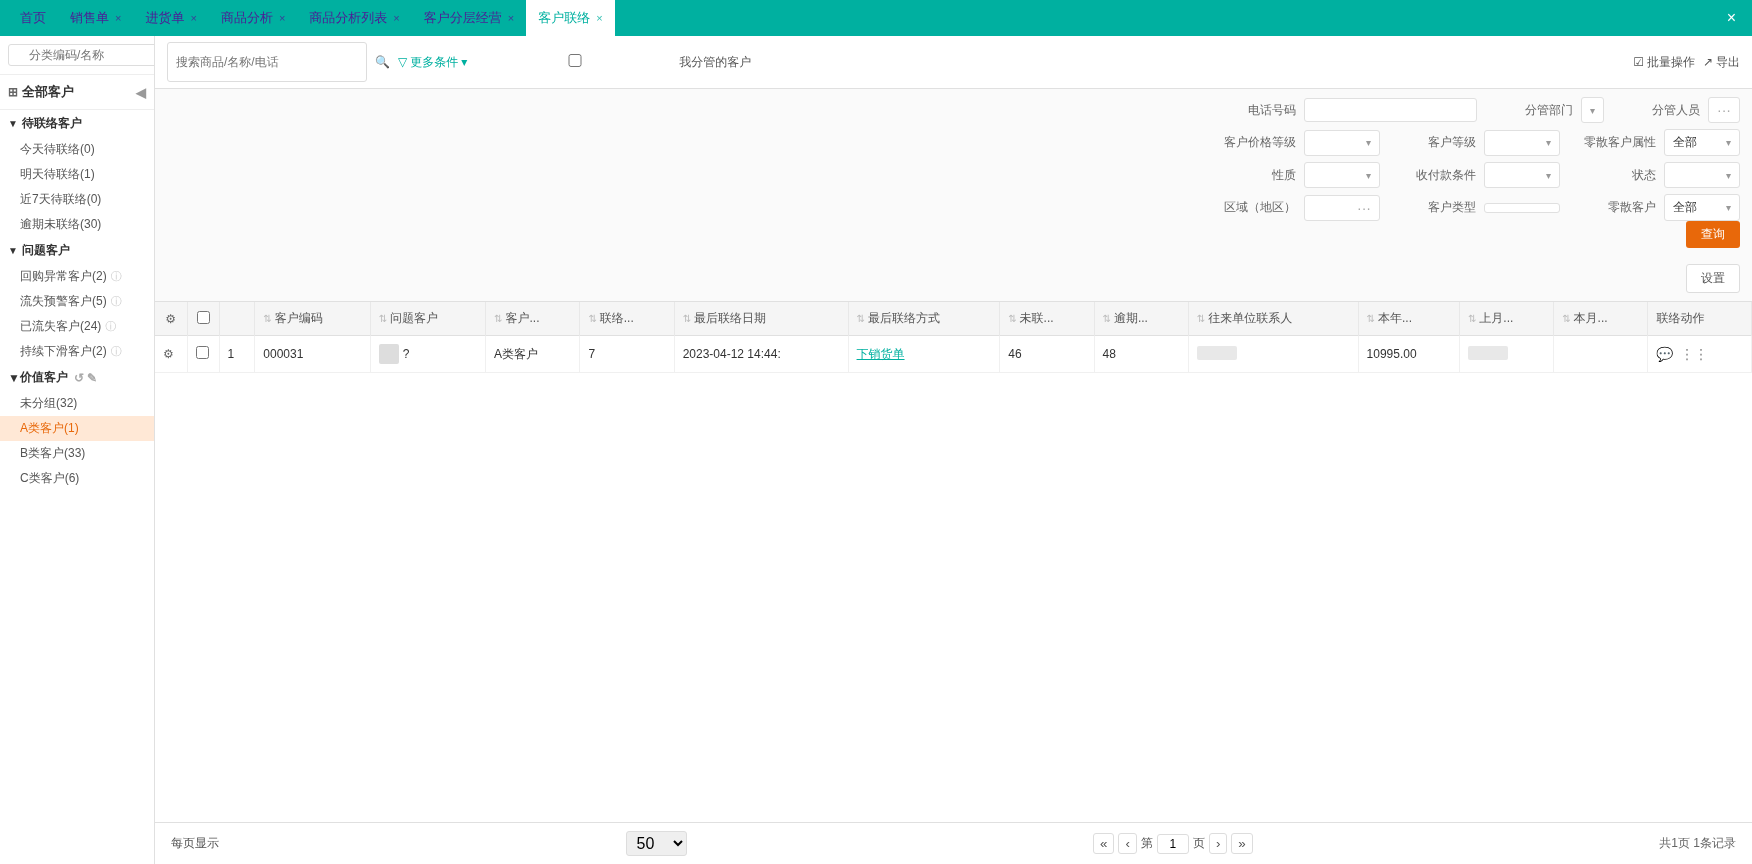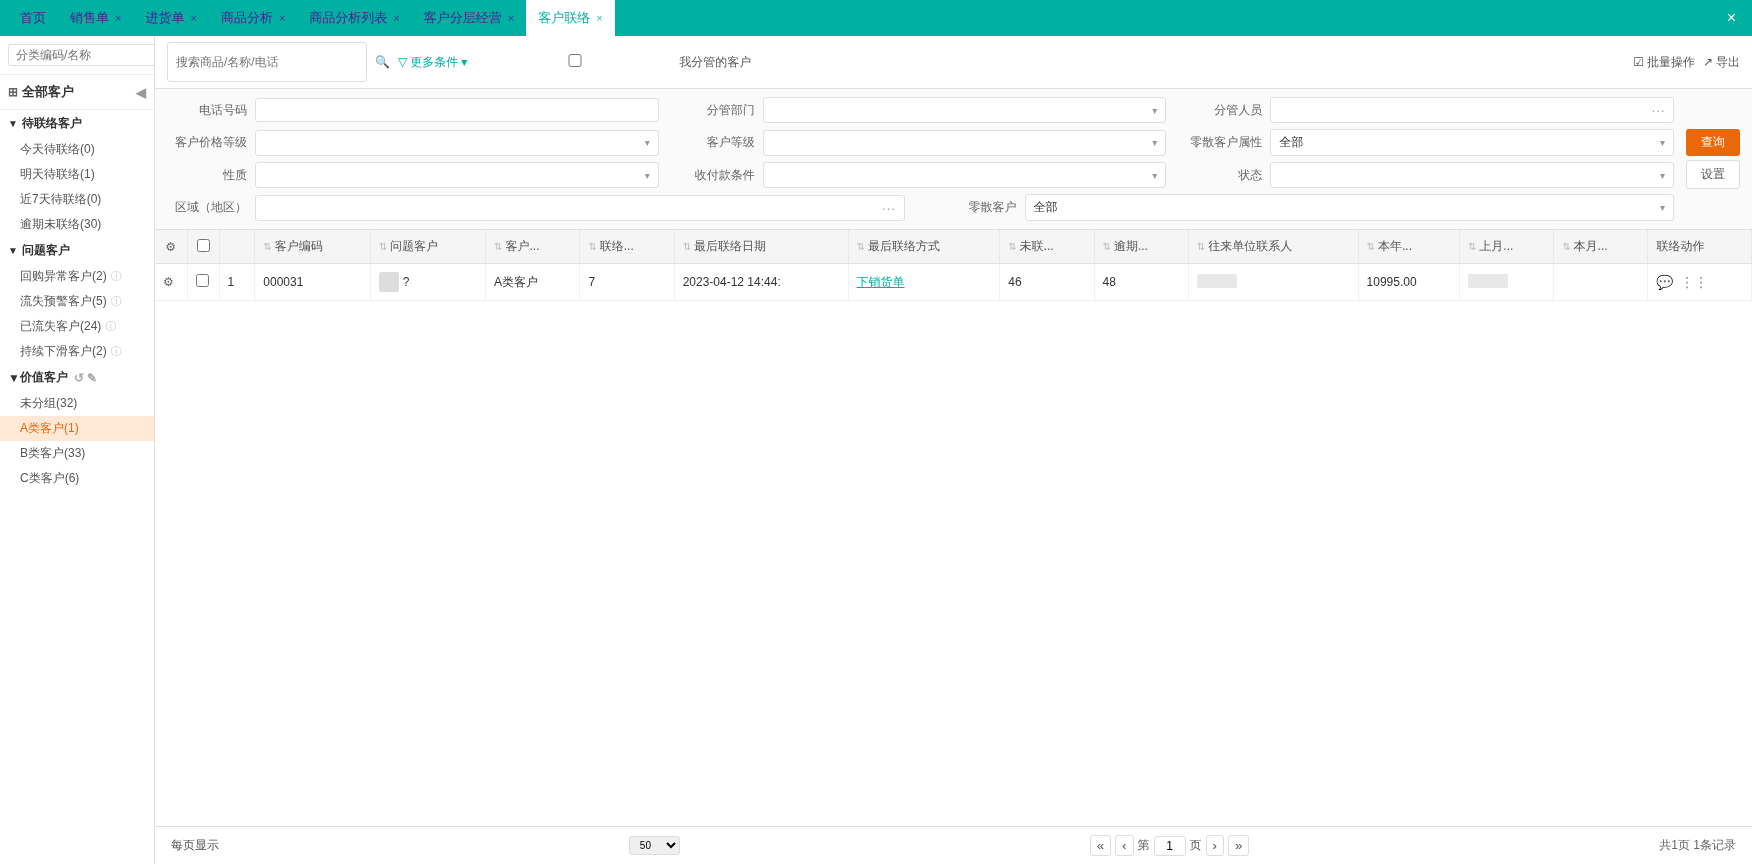--- a/index.html
+++ b/index.html
@@ -59,21 +59,21 @@
     .sidebar-search {
       display: flex;
       align-items: center;
       padding: 8px;
       border-bottom: 1px solid #eee;
     }
     .sidebar-search input {
       flex: 1;
       border: 1px solid #ddd;
       border-radius: 3px;
-      padding: 3px 7px;
+      padding: 3px 20px;
       font-size: 12px;
       outline: none;
     }
     .sidebar-header {
       display: flex;
       align-items: center;
       padding: 8px 8px;
       font-weight: bold;
       font-size: 13px;
       border-bottom: 1px solid #eee;
@@ -233,21 +233,21 @@
       cursor: pointer;
       font-size: 12px;
       justify-content: space-between;
       min-height: 26px;
     }
     .filter-select .chevron { color: #999; font-size: 10px; }
     .filter-divider { width: 16px; }
     .filter-actions-right {
       display: flex;
       flex-direction: column;
-      gap: 4px;
+      gap: 16px;
       margin-left: 12px;
     }
     .btn-query {
       background: #e8680a;
       color: #fff;
       border: none;
       border-radius: 3px;
       padding: 5px 14px;
       cursor: pointer;
       font-size: 12px;
@@ -331,21 +331,21 @@
       border-top: 1px solid #e0e0e0;
       background: #fff;
       font-size: 12px;
       color: #555;
       gap: 8px;
     }
     .bottom-bar .page-size-select {
       border: 1px solid #ddd;
       border-radius: 3px;
       padding: 2px 6px;
-      font-size: 10px;
+      font-size: 16px;
       cursor: pointer;
     }
     .bottom-bar .page-nav {
       display: flex;
       align-items: center;
       gap: 4px;
     }
     .bottom-bar .page-nav .nav-btn {
       border: 1px solid #ddd;
       background: #fff;
@@ -495,21 +495,21 @@
           <span>批量操作</span>
         </span>
         <span class="action-btn">
           <span>↗</span>
           <span>导出</span>
         </span>
       </div>
     </div>
 
     <div class="advanced-filter">
-      <div style="display:flex; gap:0; align-items:center;">
+      <div style="display:flex; gap:0; align-items:flex-end;flex-direction:column;">
         <div style="flex:1;">
 
           <div class="filter-row">
             <div class="filter-field">
               <span class="filter-label">电话号码</span>
               <input class="filter-input" type="text" value="" style="">
             </div>
             <div class="filter-divider"></div>
             <div class="filter-field">
               <span class="filter-label">分管部门</span>
@@ -582,20 +582,24 @@
 
           <div class="filter-row">
             <div class="filter-field">
               <span class="filter-label">区域（地区）</span>
               <div class="filter-select">
                 <span></span>
                 <span class="filter-dots">···</span>
               </div>
             </div>
             <div class="filter-divider"></div>
+            <div class="filter-field">
+              <span class="filter-label">客户类型</span>
+              <div class="filter-input" style="flex:1;"></div>
+            </div>
             <div class="filter-divider"></div>
             <div class="filter-field">
               <span class="filter-label">零散客户</span>
               <div class="filter-select">
                 <span>全部</span>
                 <span class="chevron">▾</span>
               </div>
             </div>
           </div>
         </div>

